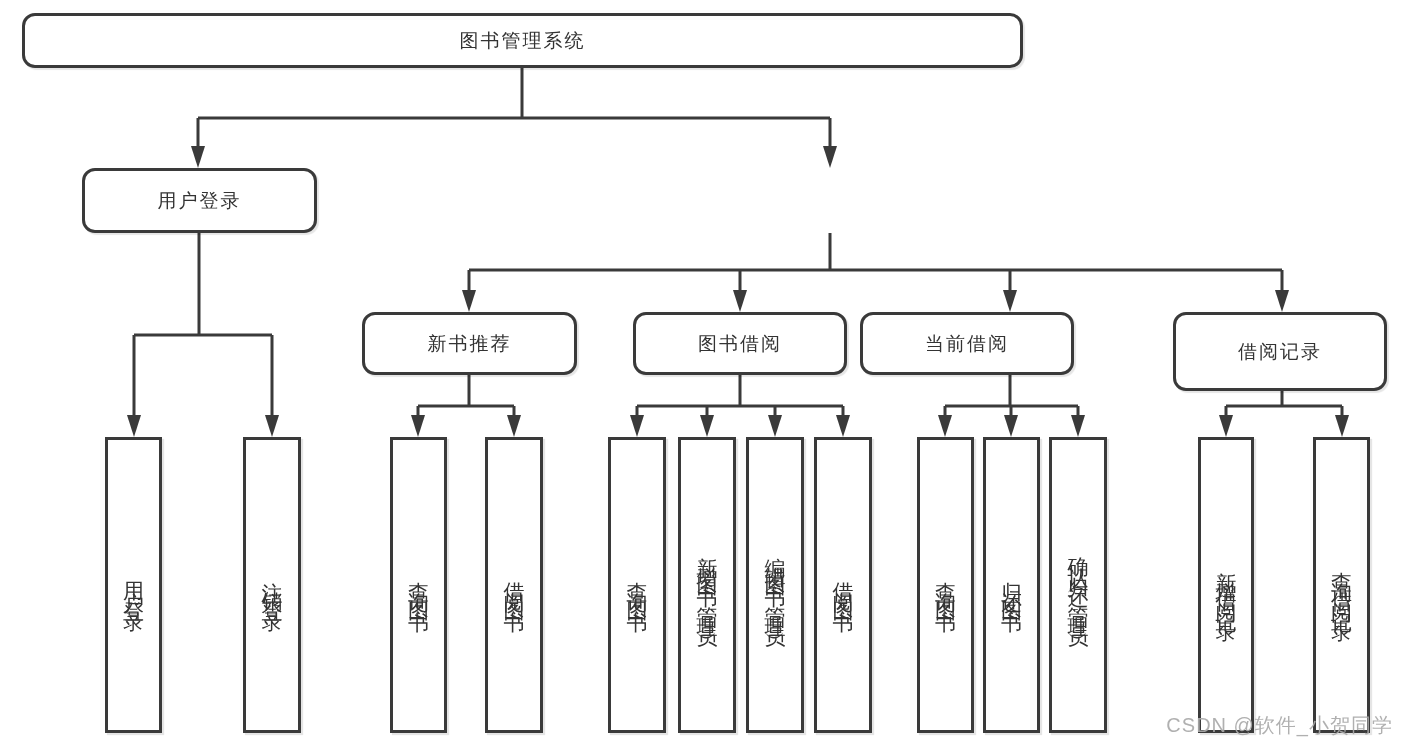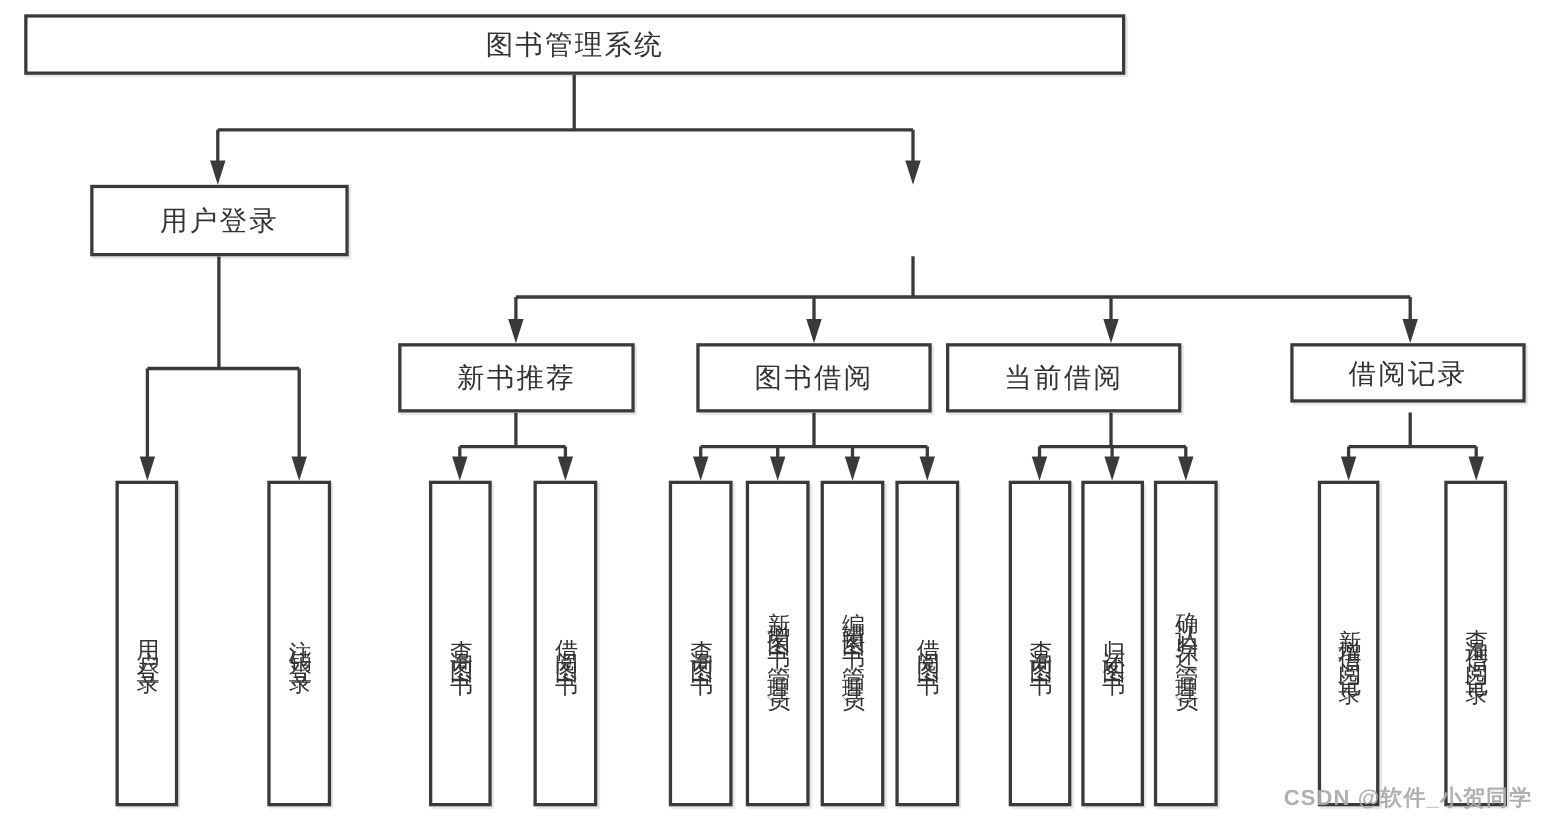--- a/index.html
+++ b/index.html
@@ -27,42 +27,42 @@
     box-sizing: border-box;
     background: #ffffff;
     border: 3px solid #3a3a3a;
     box-shadow: 2px 2px 1px rgba(0,0,0,0.10);
     display: flex;
     align-items: center;
     justify-content: center;
     color: #333333;
   }
   .node.h {
-    font-size: 25px;
+    font-size: 19px;
     letter-spacing: 2px;
+    border-radius: 13px;
   }
   .node.v {
     font-size: 21px;
   }
   .node.v span {
     writing-mode: vertical-rl;
     text-orientation: mixed;
     letter-spacing: 10px;
     white-space: nowrap;
   }
   .watermark {
     position: absolute;
     z-index: 3;
     right: 12px;
     top: 712px;
     font-size: 20px;
     letter-spacing: 1px;
     color: #aaaaaa;
     opacity: 0.92;
-    font-weight: bold;
   }
 </style>
 </head>
 <body>
 
 <div class="canvas">
 
   <svg class="wires" width="1405" height="747" viewBox="0 0 1405 747">
     <g stroke="#3a3a3a" stroke-width="3" fill="none">
 
@@ -120,21 +120,21 @@
 
   <div class="node h" style="left:362px;top:312px;width:215px;height:63px">
     <span>新书推荐</span>
   </div>
   <div class="node h" style="left:633px;top:312px;width:214px;height:63px">
     <span>图书借阅</span>
   </div>
   <div class="node h" style="left:860px;top:312px;width:214px;height:63px">
     <span>当前借阅</span>
   </div>
-  <div class="node h" style="left:1173px;top:312px;width:214px;height:54px">
+  <div class="node h" style="left:1173px;top:312px;width:214px;height:79px">
     <span>借阅记录</span>
   </div>
 
   <div class="node v" style="left:105px;top:437px;width:57px;height:296px">
     <span>用户登录</span>
   </div>
   <div class="node v" style="left:243px;top:437px;width:58px;height:296px">
     <span>注销登录</span>
   </div>
 

